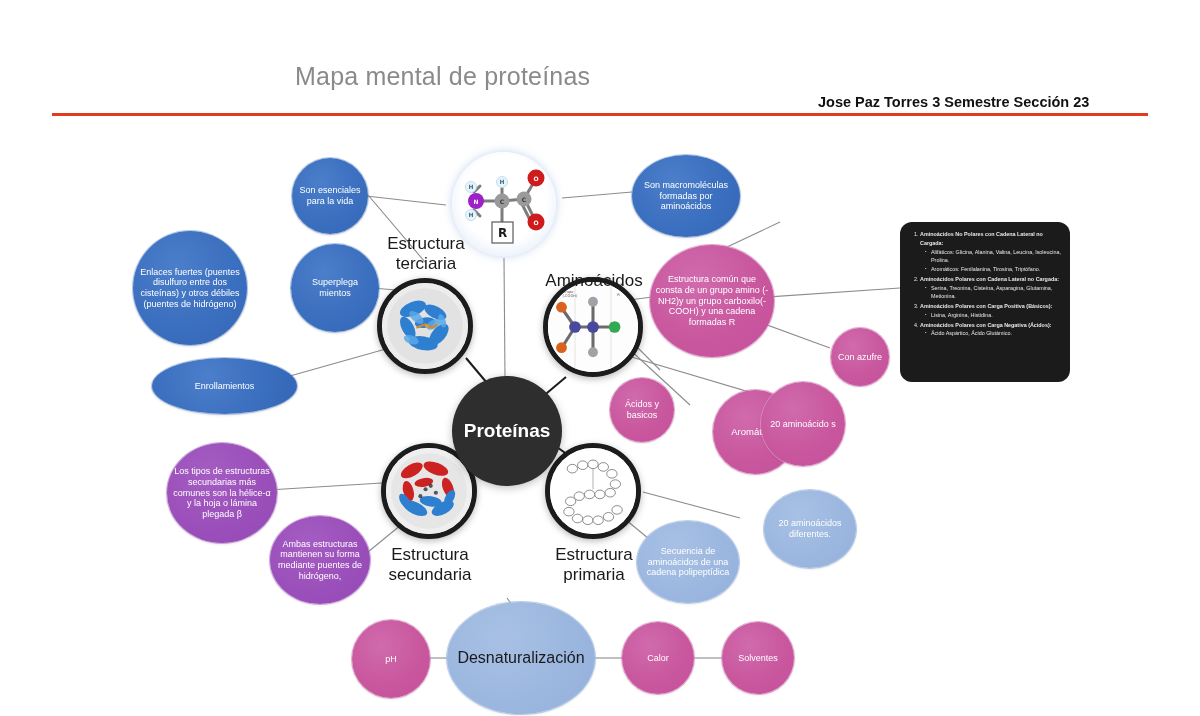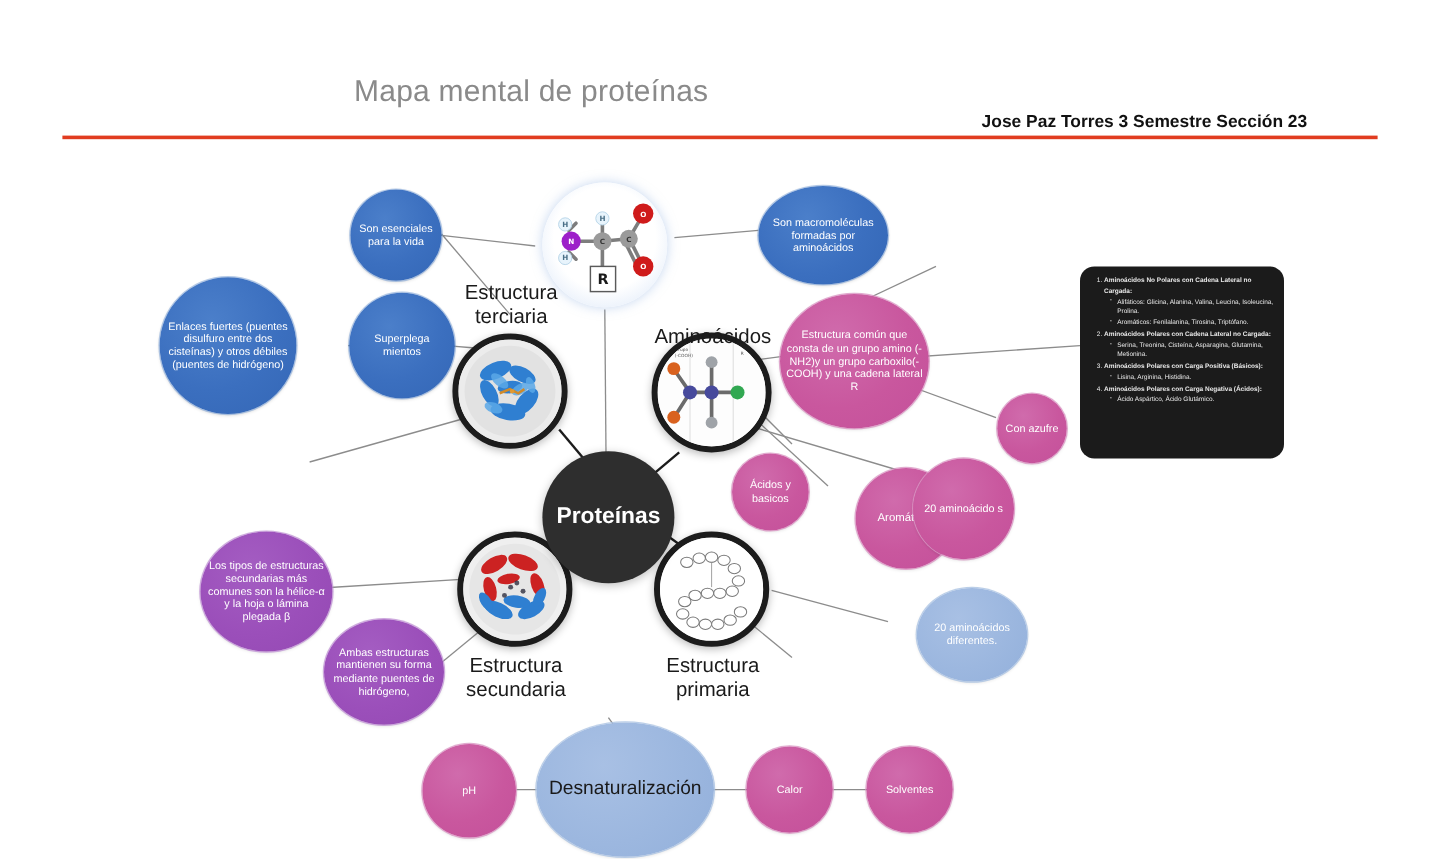--- a/index.html
+++ b/index.html
@@ -198,35 +198,38 @@
   </div>
 
   <div class="node blue" style="left:133px; top:231px; width:114px; height:114px; font-size:9px;">
     <span class="txt">Enlaces fuertes (puentes disulfuro entre dos cisteínas) y otros débiles (puentes de hidrógeno)</span>
   </div>
 
   <div class="node blue" style="left:291px; top:244px; width:88px; height:88px; font-size:9px;justify-content:flex-end;">
     <span class="txt">Superplega mientos</span>
   </div>
 
+  <div class="node blue" style="left:152px; top:358px; width:145px; height:56px; font-size:9px;">
+    <span class="txt">Enrollamientos</span>
+  </div>
 
   <div class="node purple" style="left:167px; top:443px; width:110px; height:100px; font-size:9px;">
     <span class="txt">Los tipos de estructuras secundarias más comunes son la hélice-α y la hoja o lámina plegada β</span>
   </div>
 
   <div class="node purple" style="left:270px; top:516px; width:100px; height:88px; font-size:9px;">
     <span class="txt">Ambas estructuras mantienen su forma mediante puentes de hidrógeno,</span>
   </div>
 
   <div class="node blue" style="left:632px; top:155px; width:108px; height:82px; font-size:9px;">
     <span class="txt">Son macromoléculas formadas por aminoácidos</span>
   </div>
 
   <div class="node pink" style="left:650px; top:245px; width:124px; height:112px; font-size:9px;">
-    <span class="txt">Estructura común que consta de un grupo amino (-NH2)y un grupo carboxilo(-COOH) y una cadena lateral R</span>
+    <span class="txt">Estructura común que consta de un grupo amino (-NH2)y un grupo carboxilo(-COOH) y una cadena formadas R</span>
   </div>
 
 
   <div class="node pink" style="left:831px; top:328px; width:58px; height:58px; font-size:9px;">
     <span class="txt">Con azufre</span>
   </div>
 
   <div class="node pink" style="left:610px; top:378px; width:64px; height:64px; font-size:9px;">
     <span class="txt">Ácidos y basicos</span>
   </div>
@@ -236,20 +239,23 @@
   </div>
 
   <div class="node pink" style="left:761px; top:382px; width:84px; height:84px; font-size:9px;">
     <span class="txt">20 aminoácido s</span>
   </div>
 
   <div class="node lightblue" style="left:764px; top:490px; width:92px; height:78px; font-size:9px;justify-content:center;">
     <span class="txt">20 aminoácidos diferentes.</span>
   </div>
 
+  <div class="node lightblue" style="left:637px; top:521px; width:102px; height:82px; font-size:9px;">
+    <span class="txt">Secuencia de aminoácidos de una cadena polipeptídica</span>
+  </div>
 
   <div class="node lightblue" style="left:447px; top:602px; width:148px; height:112px; font-size:16px; color:#1a1a1a;">
     <span class="txt">Desnaturalización</span>
   </div>
 
   <div class="node pink" style="left:622px; top:622px; width:72px; height:72px; font-size:9px;">
     <span class="txt">Calor</span>
   </div>
 
   <div class="node pink" style="left:352px; top:620px; width:78px; height:78px; font-size:9px;">

